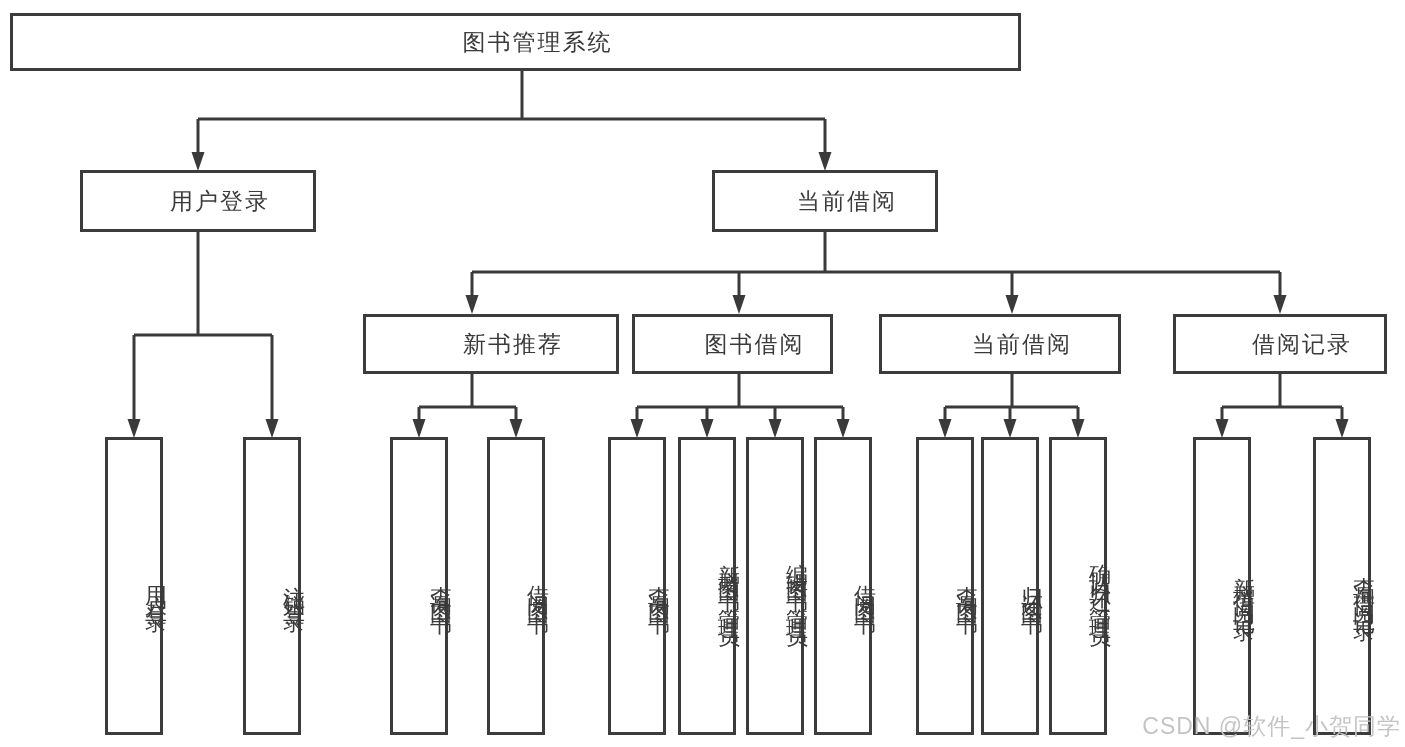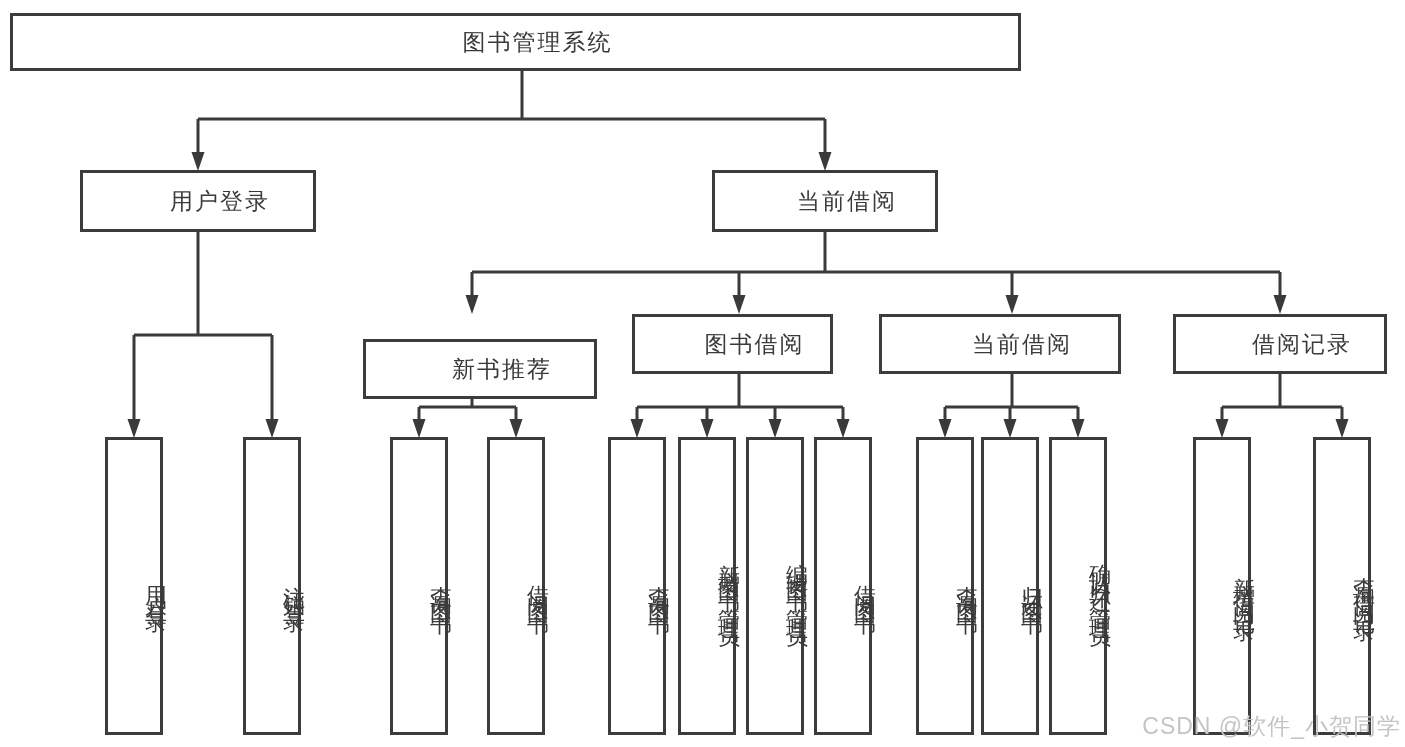--- a/index.html
+++ b/index.html
@@ -94,21 +94,21 @@
       M630.5 419 h13 L637 438 z  M700.5 419 h13 L707 438 z  M768.5 419 h13 L775 438 z  M836.5 419 h13 L843 438 z
       M938.5 419 h13 L945 438 z  M1003.5 419 h13 L1010 438 z M1071.5 419 h13 L1078 438 z
       M1215.5 419 h13 L1222 438 z M1335.5 419 h13 L1342 438 z"></path>
   </svg>
 
   <div class="box" style="left:10px;top:13px;width:1011px;height:58px;">图书管理系统</div>
 
   <div class="box" style="left:80px;top:170px;width:236px;height:62px;">用户登录</div>
   <div class="box" style="left:712px;top:170px;width:226px;height:62px;">当前借阅</div>
 
-  <div class="box" style="left:363px;top:314px;width:234px;height:60px;margin-top:25px;">新书推荐</div>
+  <div class="box" style="left:363px;top:314px;width:256px;height:60px;">新书推荐</div>
   <div class="box" style="left:632px;top:314px;width:201px;height:60px;">图书借阅</div>
   <div class="box" style="left:879px;top:314px;width:242px;height:60px;">当前借阅</div>
   <div class="box" style="left:1173px;top:314px;width:214px;height:60px;">借阅记录</div>
 
   <div class="vbox" style="left:105px;top:437px;width:58px;height:298px;">
     <span>用户登录</span>
   </div>
   <div class="vbox" style="left:243px;top:437px;width:58px;height:298px;">
     <span>注销登录</span>
   </div>

